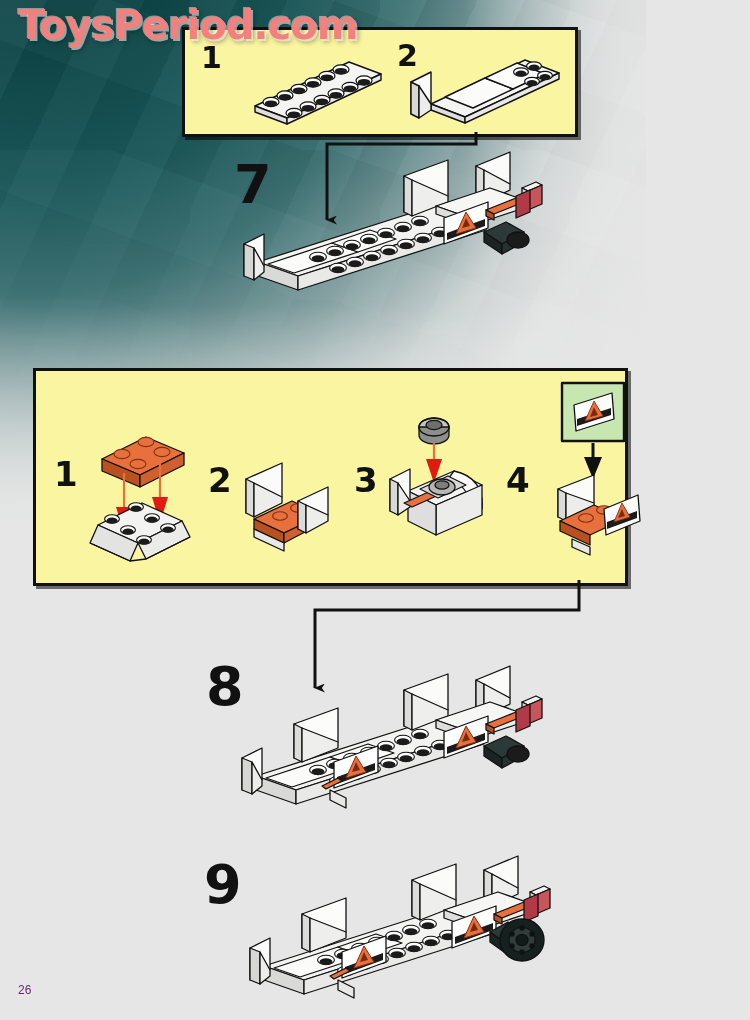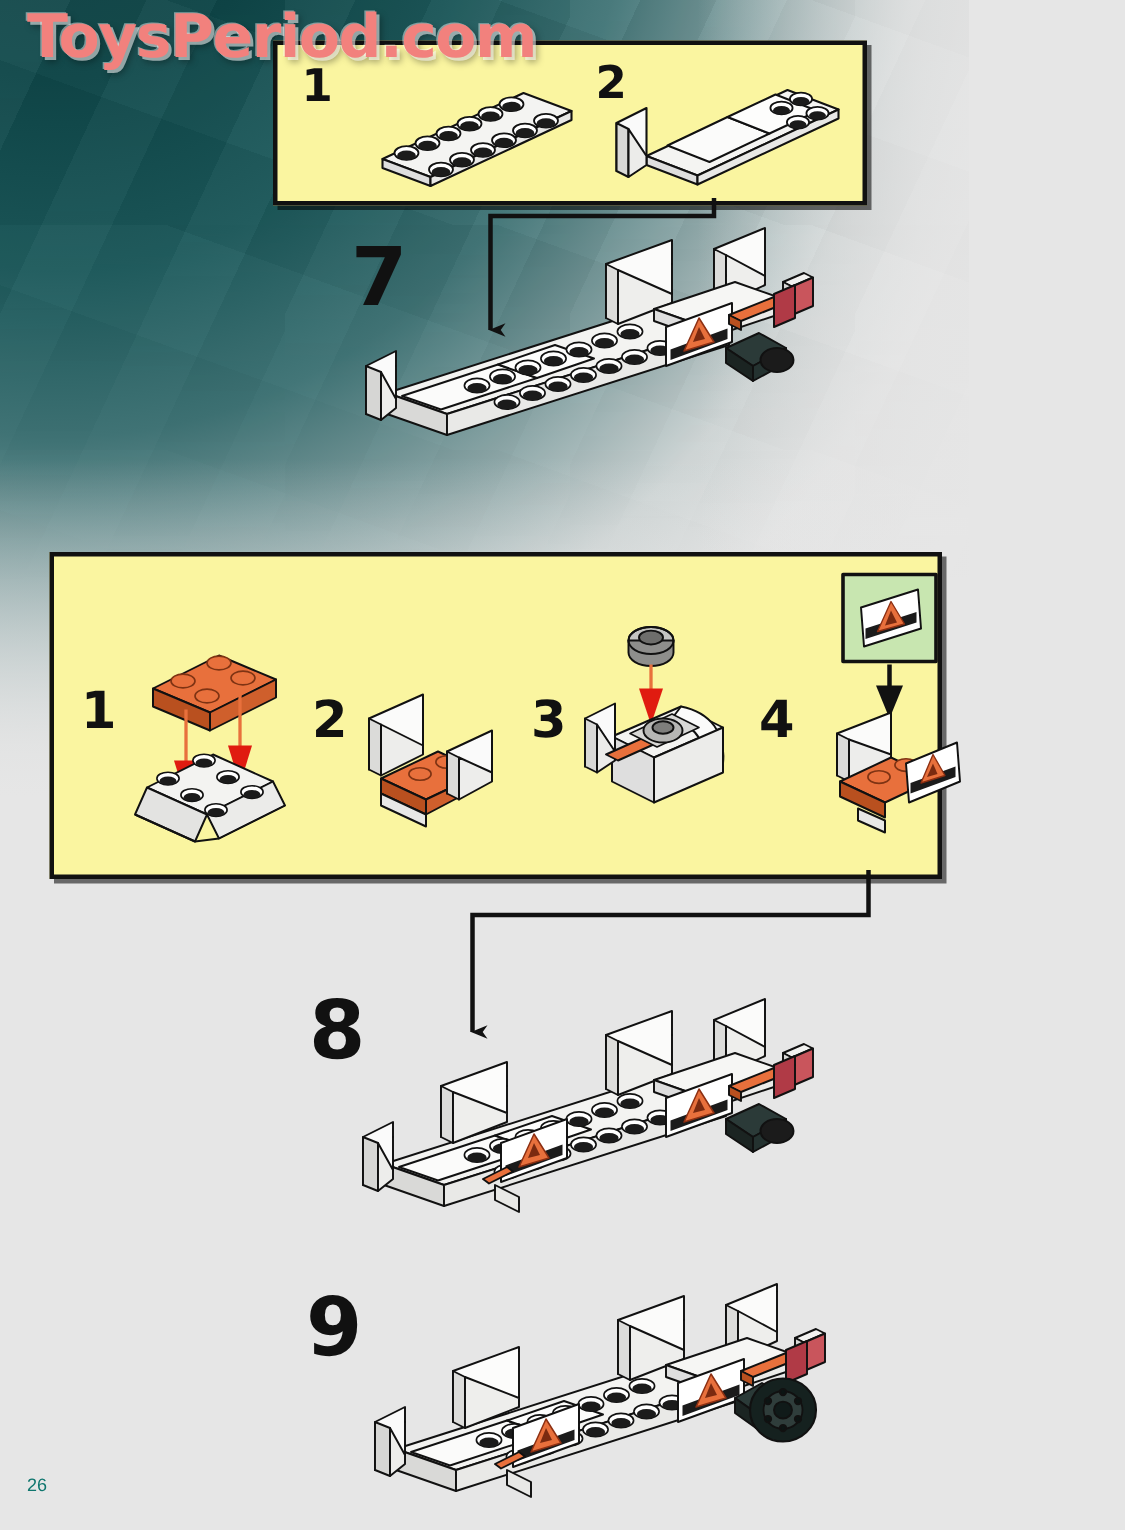--- a/index.html
+++ b/index.html
@@ -85,21 +85,21 @@
   
   .conn{position:absolute;z-index:21;}
 
   
   .asm{position:absolute;z-index:19;}
 
   
   .pagenum{
     position:absolute;left:18px;top:983px;
     font-family:"Liberation Sans", sans-serif;
-    font-size:12px;color:#0f766e;z-index:30;
+    font-size:12px;color:#701a75;z-index:30;
   }
 </style>
 </head>
 <body>
 
 <div id="page">
 
   <div class="bg-base"></div>
   <div class="bg-check"></div>
   <div class="bg-fade"></div>

